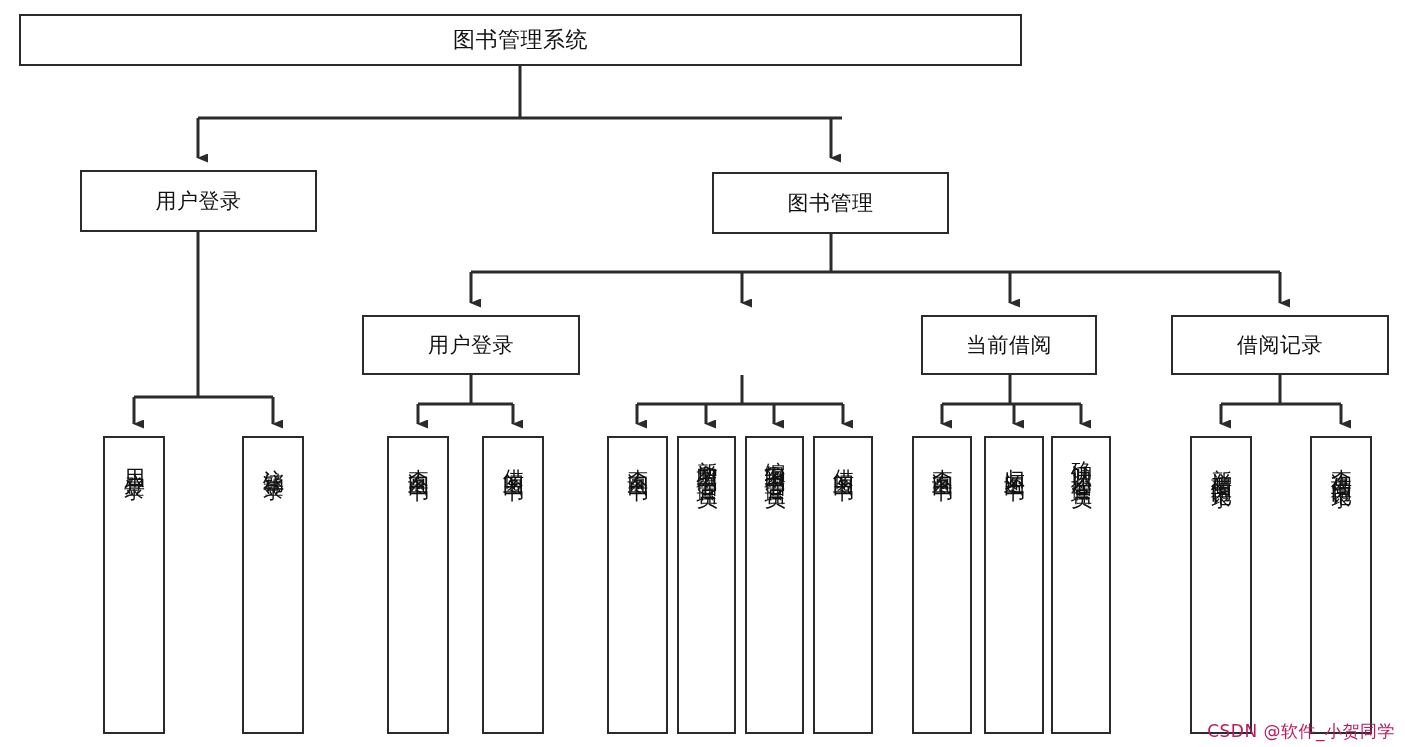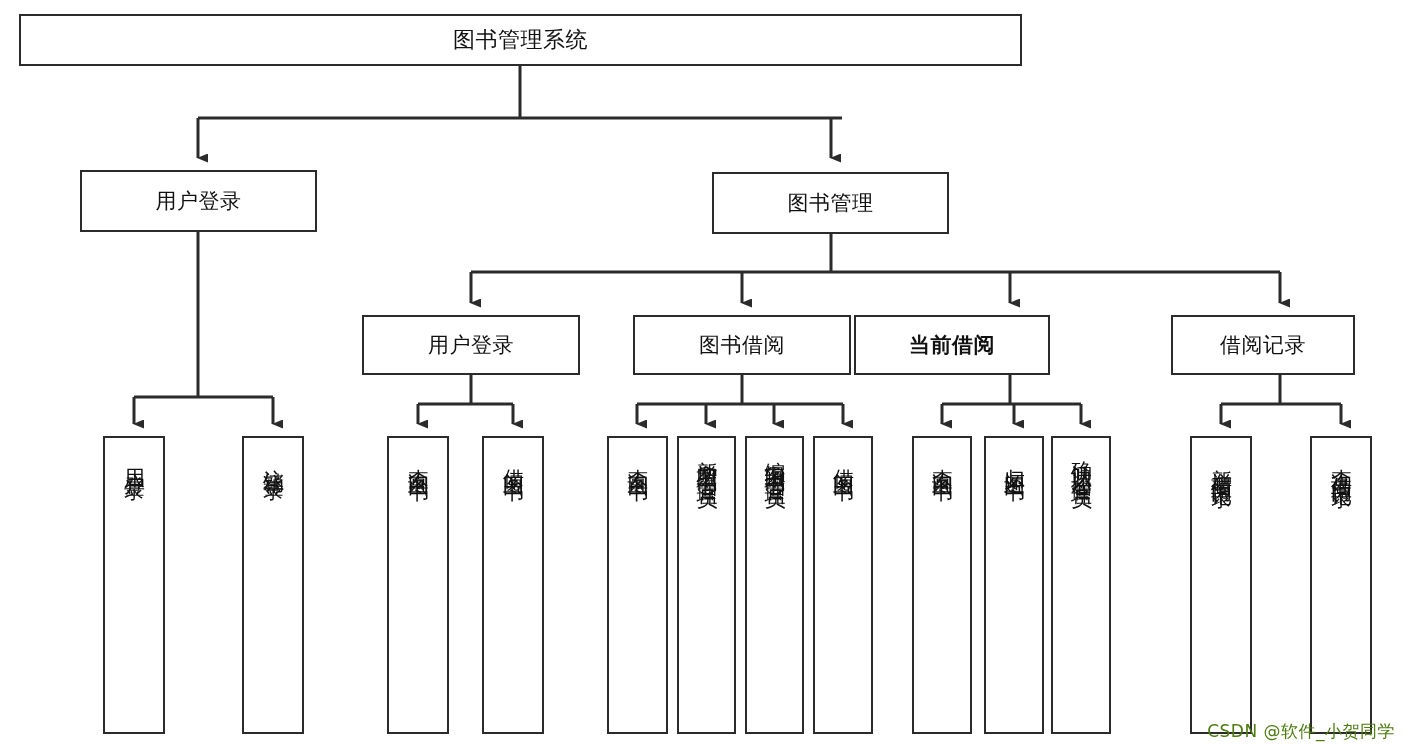--- a/index.html
+++ b/index.html
@@ -60,21 +60,21 @@
     font-size: 21px;
     letter-spacing: 4px;
     line-height: 1;
     white-space: nowrap;
   }
   .watermark {
     position: absolute;
     right: 10px;
     bottom: 4px;
     font-size: 17px;
-    color: #4d7c0f;
+    color: #be185d;
     letter-spacing: 0.5px;
     white-space: nowrap;
     font-family: "DejaVu Sans", "Liberation Sans", sans-serif;
     margin-left: 16px;
   }
 </style>
 </head>
 <body>
 
 <div id="canvas">
@@ -136,27 +136,24 @@
   <div class="node h" style="left:80px; top:170px; width:237px; height:62px;">
     <span class="lbl">用户登录</span>
   </div>
   <div class="node h" style="left:712px; top:172px; width:237px; height:62px;">
     <span class="lbl">图书管理</span>
   </div>
 
   <div class="node h" style="left:362px; top:315px; width:218px; height:60px;">
     <span class="lbl">用户登录</span>
   </div>
-  <div class="node h" style="left:633px; top:315px; width:218px; height:60px;">
-    <span class="lbl">图书借阅</span>
-  </div>
-  <div class="node h" style="left:854px; top:315px; width:196px; height:60px;font-weight:bold;">
+  <div class="node h" style="left:921px; top:315px; width:176px; height:60px;">
     <span class="lbl">当前借阅</span>
   </div>
-  <div class="node h" style="left:1171px; top:315px; width:184px; height:60px;">
+  <div class="node h" style="left:1171px; top:315px; width:218px; height:60px;">
     <span class="lbl">借阅记录</span>
   </div>
 
   <div class="node v" style="left:103px; top:436px; width:62px; height:298px;">
     <span class="lbl">用户登录</span>
   </div>
   <div class="node v" style="left:242px; top:436px; width:62px; height:298px;">
     <span class="lbl">注销登录</span>
   </div>
 

